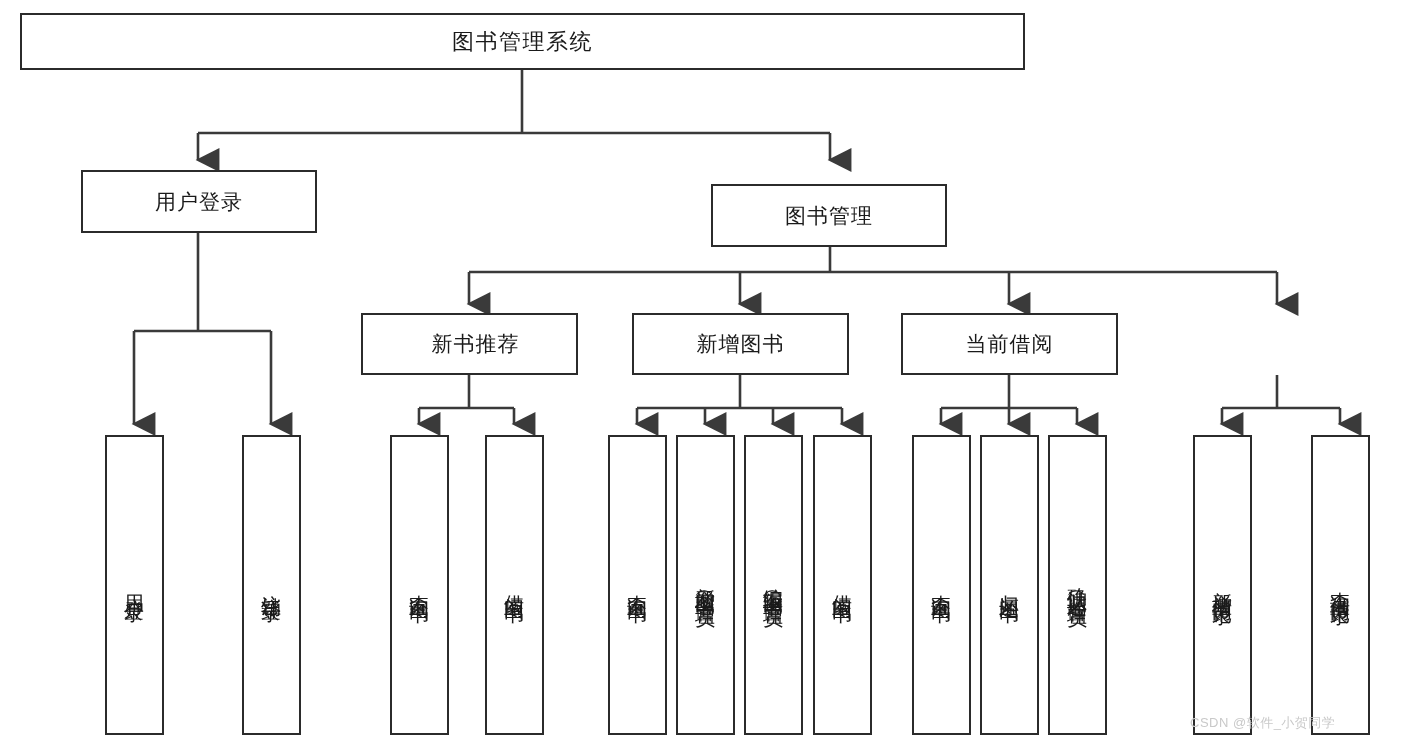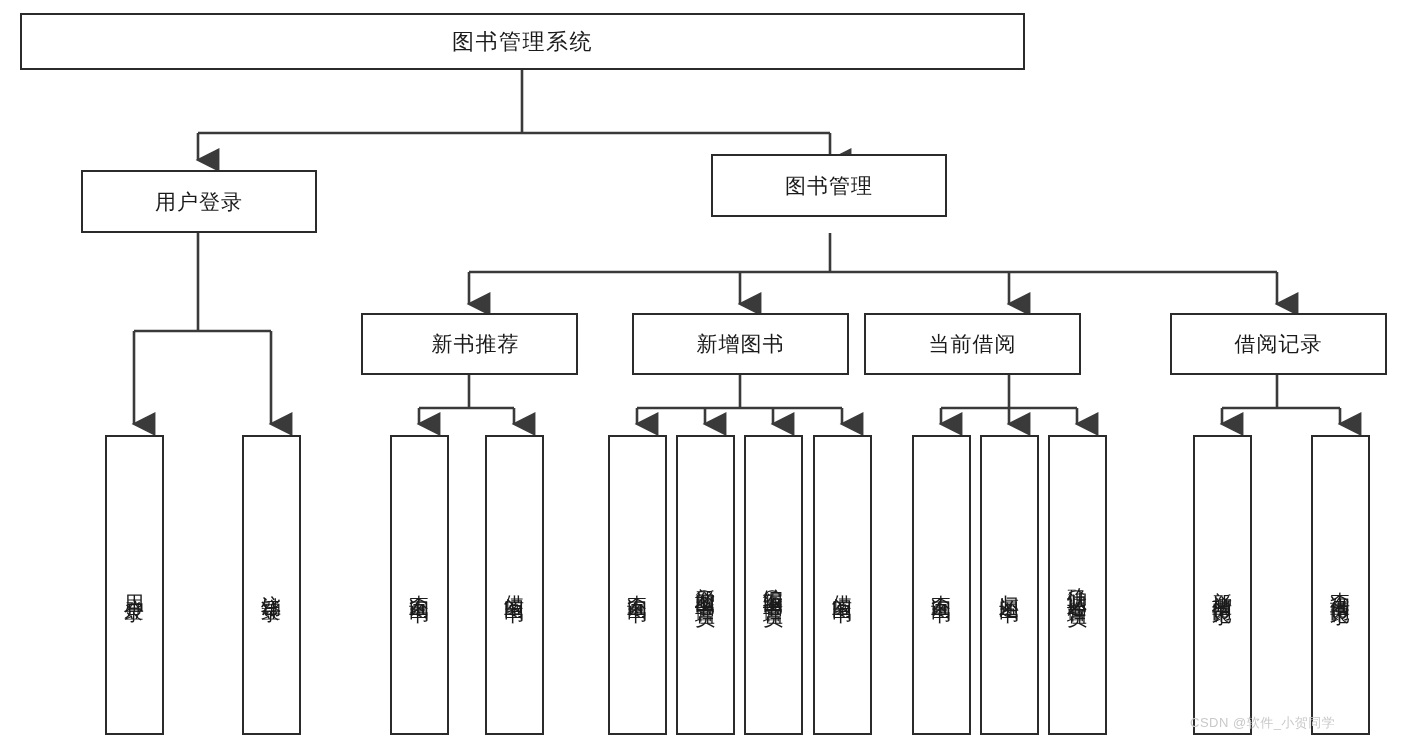--- a/index.html
+++ b/index.html
@@ -68,26 +68,25 @@
       <path d="M 1277 375 L 1277 408"></path>
       <path d="M 1222 408 L 1340 408"></path>
       <path d="M 1222 408 L 1222 424" marker-end="url(#arr)"></path>
       <path d="M 1340 408 L 1340 424" marker-end="url(#arr)"></path>
     </g>
   </svg>
 
   <div class="node root" style="left:20px;top:13px;width:1005px;height:57px;">图书管理系统</div>
 
   <div class="node h" style="left:81px;top:170px;width:236px;height:63px;">用户登录</div>
-  <div class="node h" style="left:711px;top:154px;width:236px;height:63px;text-align:center;">图书管理</div>
+  <div class="node h" style="left:711px;top:184px;width:236px;height:63px;text-align:center;">图书管理</div>
 
   <div class="node h" style="left:361px;top:313px;width:217px;height:62px;padding-left:12px;">新书推荐</div>
   <div class="node h" style="left:632px;top:313px;width:217px;height:62px;">新增图书</div>
-  <div class="node h" style="left:864px;top:313px;width:217px;height:62px;">当前借阅</div>
-  <div class="node h" style="left:1170px;top:313px;width:217px;height:62px;">借阅记录</div>
+  <div class="node h" style="left:901px;top:313px;width:217px;height:62px;">当前借阅</div>
 
   <div class="node v" style="left:105px;top:435px;width:59px;height:300px;">用户登录</div>
   <div class="node v" style="left:242px;top:435px;width:59px;height:300px;">注销登录</div>
 
   <div class="node v" style="left:390px;top:435px;width:59px;height:300px;">查询图书</div>
   <div class="node v" style="left:485px;top:435px;width:59px;height:300px;">借阅图书</div>
 
   <div class="node v" style="left:608px;top:435px;width:59px;height:300px;">查询图书</div>
   <div class="node v" style="left:676px;top:435px;width:59px;height:300px;">新增图书（管理员）</div>
   <div class="node v" style="left:744px;top:435px;width:59px;height:300px;">编辑图书（管理员）</div>

